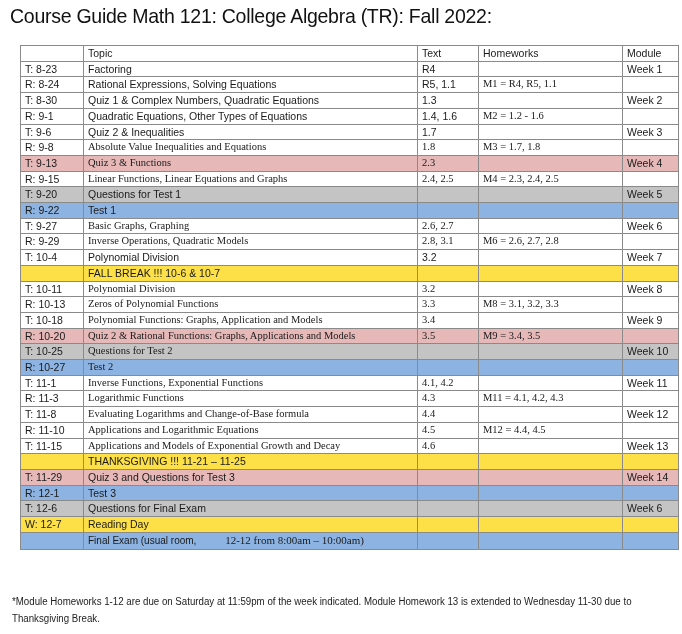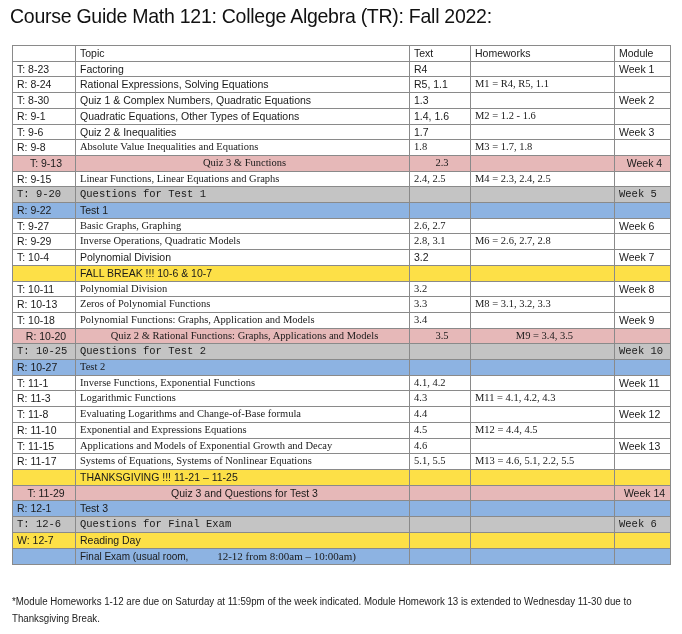--- a/index.html
+++ b/index.html
@@ -1,29 +1,29 @@
 <!DOCTYPE html>
 <html><head>
 <meta charset="utf-8">
 <style>
   html, body { margin: 0; padding: 0; background: #ffffff; }
   body { width: 682px; height: 634px; position: relative; overflow: hidden; font-family: "Liberation Sans", sans-serif; color: #1a1a1a; }
   .title { position: absolute; left: 10px; top: 4px; font-size: 21px; letter-spacing: -0.3px; transform: scaleX(0.93); transform-origin: left top; white-space: nowrap; color: #111; }
-  table.guide { position: absolute; left: 12px; top: 45px; width: 658px; border-collapse: collapse; table-layout: fixed; }
+  table.guide { position: absolute; left: 20px; top: 45px; width: 658px; border-collapse: collapse; table-layout: fixed; }
   table.guide td { border: 1px solid #8a8a8a; height: 14.7px; padding: 0 0 0 4px; font-size: 10.5px; line-height: 14.7px; white-space: nowrap; overflow: hidden; vertical-align: middle; }
   td.c-date { width: 58px; font-family: "Liberation Sans", sans-serif; }
   td.c-topic { width: 329px; }
   td.c-text { width: 56px; }
   td.c-hw { width: 139px; }
   td.c-mod { width: 51px; margin-top: 42px; }
   .serif { font-family: "Liberation Serif", serif; font-size: 11px; margin-left: 26px; }
   .sans { font-family: "Liberation Sans", sans-serif; font-size: 10px; }
   tr.white td { background: #ffffff; }
-  tr.pink td { background: #e6b8b8; text-align: center; }
-  tr.gray td { background: #c4c4c4; font-family: Liberation Mono, monospace; }
+  tr.pink td { background: #e6b8b8; }
+  tr.gray td { background: #c4c4c4; }
   tr.blue td { background: #8db3e2; }
   tr.yellow td { background: #fde047; }
   .footnote { position: absolute; left: 12px; top: 593px; width: 665px; font-size: 10px; line-height: 17px; color: #222; transform: scaleX(0.97); transform-origin: left top; }
 </style>
 </head>
 <body>
 
 <div class="title">Course Guide Math 121: College Algebra (TR): Fall 2022:</div>
 
 <table class="guide">
@@ -191,39 +191,32 @@
       </tr>
       <tr class="white">
         <td class="c-date sans">T: 11-8</td>
         <td class="c-topic serif">Evaluating Logarithms and Change-of-Base formula</td>
         <td class="c-text serif">4.4</td>
         <td class="c-hw serif"></td>
         <td class="c-mod sans">Week 12</td>
       </tr>
       <tr class="white">
         <td class="c-date sans">R: 11-10</td>
-        <td class="c-topic serif">Exponential and Expressions Equations</td>
+        <td class="c-topic serif">Applications and Logarithmic Equations</td>
         <td class="c-text serif">4.5</td>
         <td class="c-hw serif">M12 = 4.4, 4.5</td>
         <td class="c-mod sans"></td>
       </tr>
       <tr class="white">
         <td class="c-date sans">T: 11-15</td>
         <td class="c-topic serif">Applications and Models of Exponential Growth and Decay</td>
         <td class="c-text serif">4.6</td>
         <td class="c-hw serif"></td>
         <td class="c-mod sans">Week 13</td>
       </tr>
-      <tr class="white">
-        <td class="c-date sans">R: 11-17</td>
-        <td class="c-topic serif">Systems of Equations, Systems of Nonlinear Equations</td>
-        <td class="c-text serif">5.1, 5.5</td>
-        <td class="c-hw serif">M13 = 4.6, 5.1, 2.2, 5.5</td>
-        <td class="c-mod sans"></td>
-      </tr>
       <tr class="yellow">
         <td class="c-date sans"></td>
         <td class="c-topic sans">THANKSGIVING  !!! 11-21 – 11-25</td>
         <td class="c-text sans"></td>
         <td class="c-hw sans"></td>
         <td class="c-mod sans"></td>
       </tr>
       <tr class="pink">
         <td class="c-date sans">T: 11-29</td>
         <td class="c-topic sans">Quiz 3 and Questions for Test 3</td>

